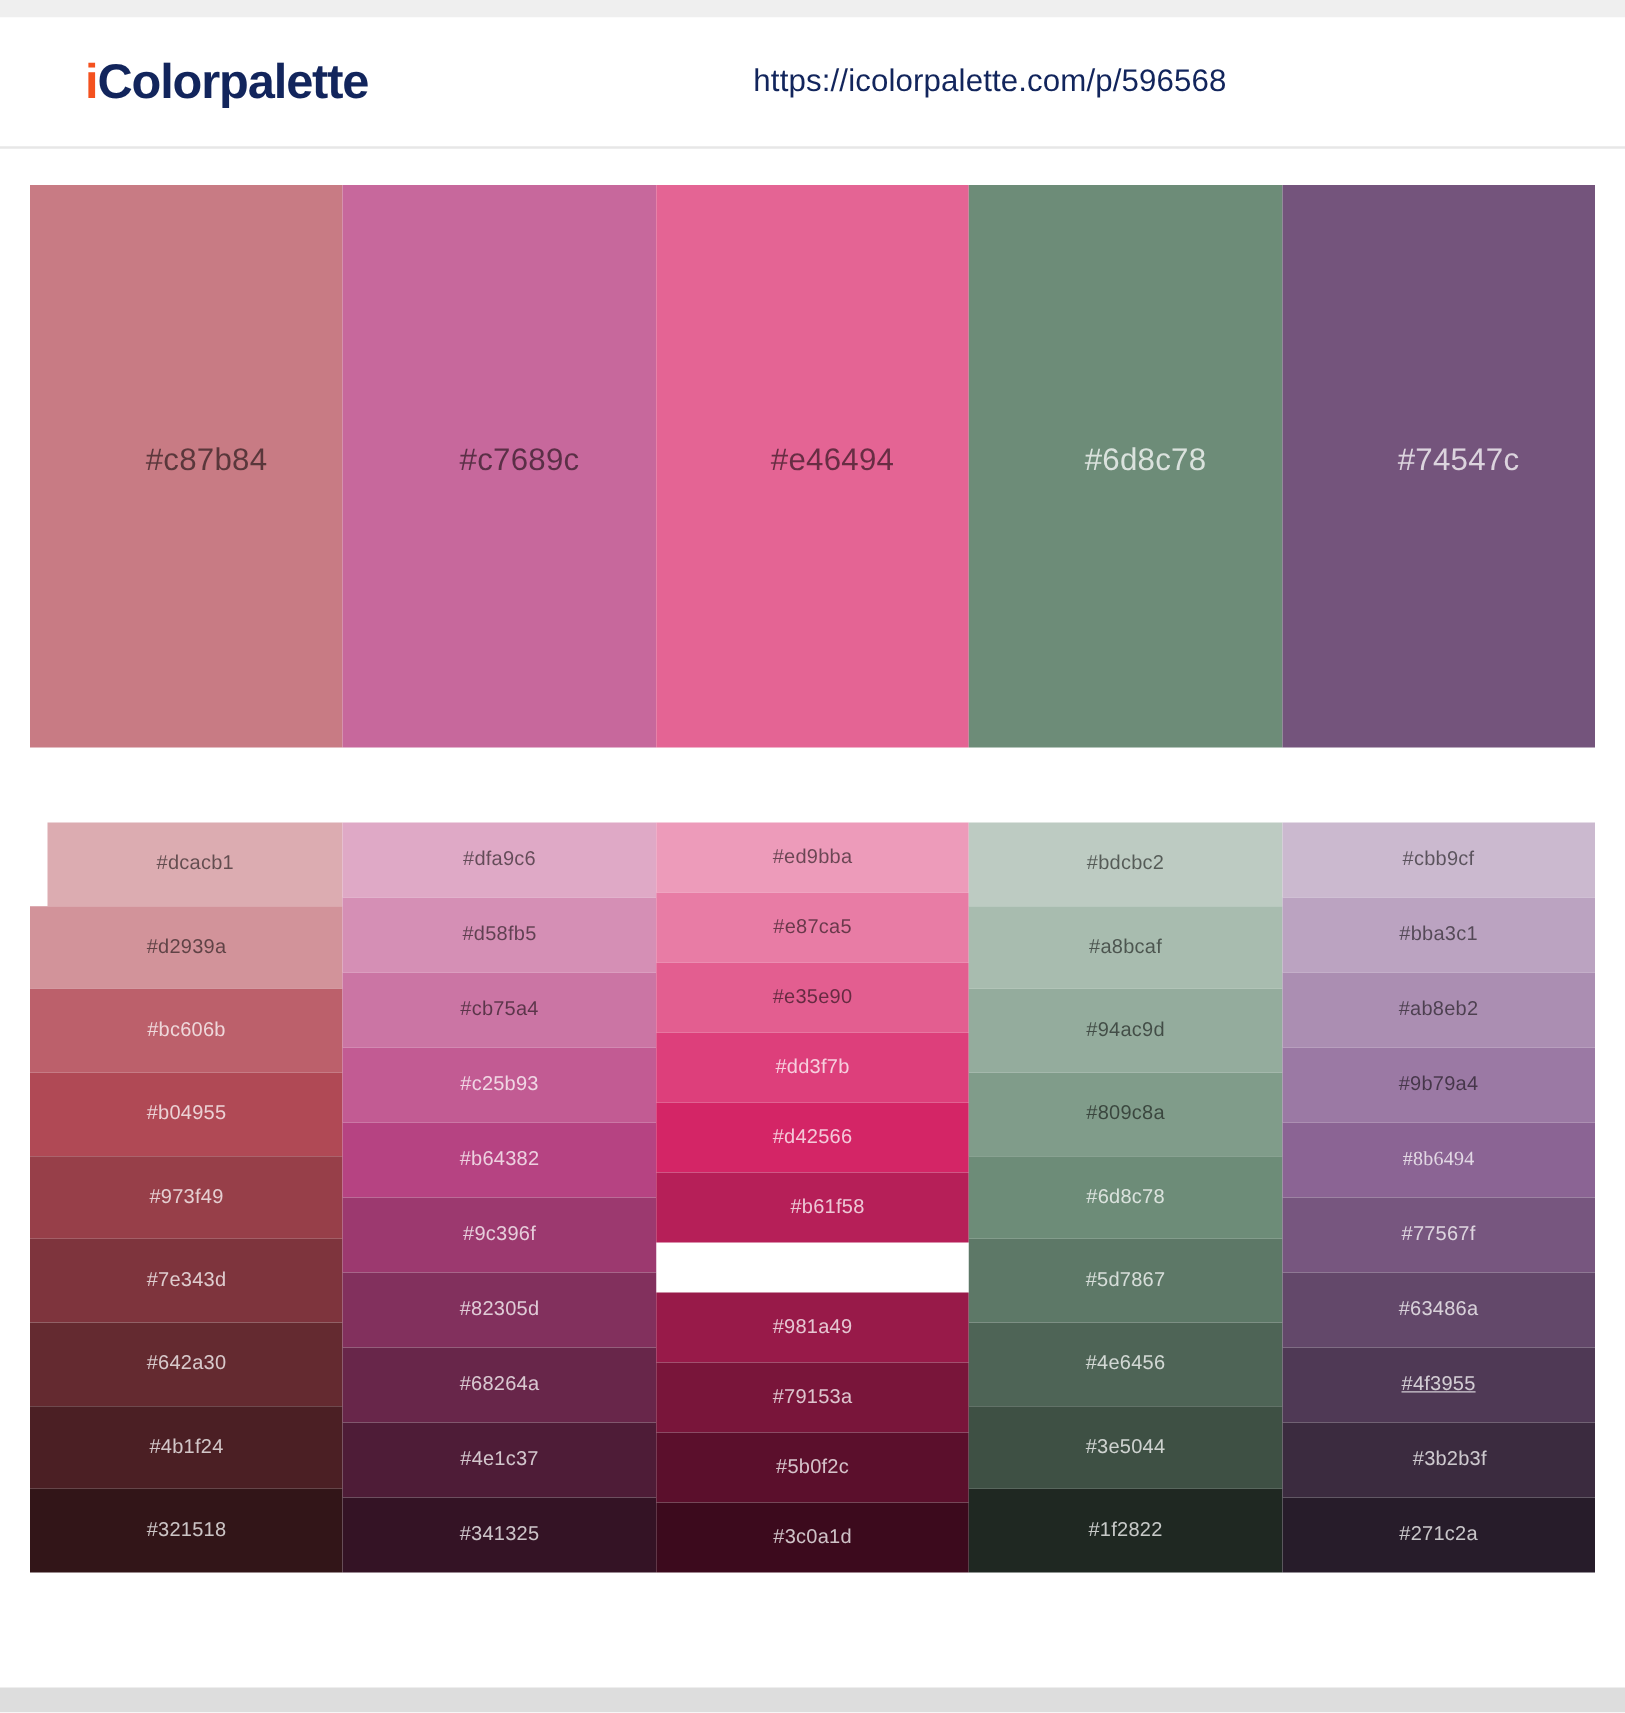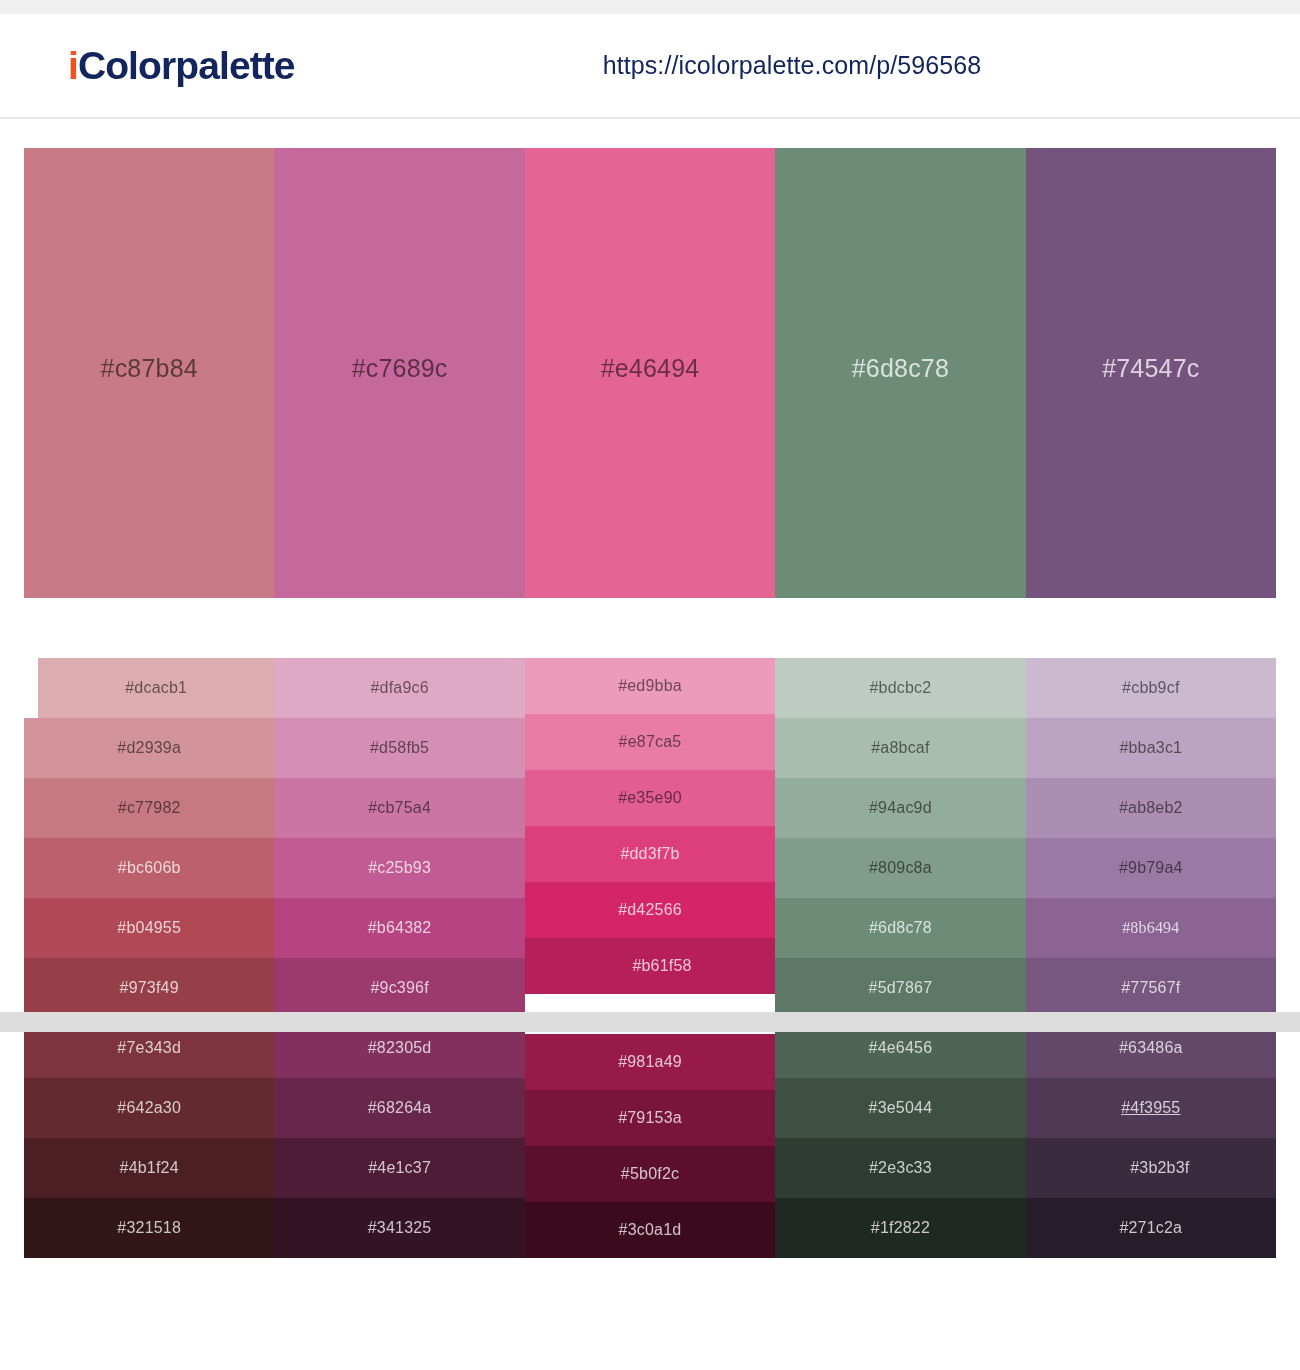--- a/index.html
+++ b/index.html
@@ -8,21 +8,21 @@
     width: 1300px;
     height: 1370px;
     background: #ffffff;
     font-family: "Liberation Sans", "DejaVu Sans", sans-serif;
     overflow: hidden;
   }
 
   .page {
     position: relative;
     width: 1300px;
-    height: 1032px;
+    height: 1370px;
     background: #ffffff;
   }
 
   
   .top-band {
     position: absolute;
     top: 0; left: 0;
     width: 1300px;
     height: 14px;
     background: #efefef;
@@ -72,21 +72,21 @@
     width: 1252px;
     height: 450px;
     display: flex;
   }
   .swatch {
     flex: 1 1 0;
     position: relative;
   }
   .swatch-label {
     position: absolute;
-    top: 0; left: 0;
+    top: 0; left: 16px;
     width: 100%;
     height: 100%;
     display: flex;
     align-items: center;
     justify-content: center;
     font-size: 25px;
     letter-spacing: 0.2px;
     padding-bottom: 10px;
   }
 
@@ -140,21 +140,20 @@
       </div>
       <div class="swatch" style="background: rgb(116, 84, 124);">
         <div class="swatch-label" style="color: rgba(255, 255, 255, 0.75);">#74547c</div>
       </div>
     </div>
 
   <div class="shades">
       <div class="shade-col">
         <div class="shade-cell" style="background: rgb(220, 172, 177); color: rgba(0, 0, 0, 0.55); margin-left: 14px;">#dcacb1</div>
         <div class="shade-cell" style="background: rgb(210, 147, 154); color: rgba(0, 0, 0, 0.55);">#d2939a</div>
-        <div class="shade-cell" style="background: rgb(199, 121, 130); color: rgba(0, 0, 0, 0.55);">#c77982</div>
         <div class="shade-cell" style="background: rgb(188, 96, 107); color: rgba(255, 255, 255, 0.75);">#bc606b</div>
         <div class="shade-cell" style="background: rgb(176, 73, 85); color: rgba(255, 255, 255, 0.75);">#b04955</div>
         <div class="shade-cell" style="background: rgb(151, 63, 73); color: rgba(255, 255, 255, 0.75);">#973f49</div>
         <div class="shade-cell" style="background: rgb(126, 52, 61); color: rgba(255, 255, 255, 0.75);">#7e343d</div>
         <div class="shade-cell" style="background: rgb(100, 42, 48); color: rgba(255, 255, 255, 0.75);">#642a30</div>
         <div class="shade-cell" style="background: rgb(75, 31, 36); color: rgba(255, 255, 255, 0.75);">#4b1f24</div>
         <div class="shade-cell" style="background: rgb(50, 21, 24); color: rgba(255, 255, 255, 0.75);">#321518</div>
       </div>
       <div class="shade-col">
         <div class="shade-cell" style="background: rgb(223, 169, 198); color: rgba(0, 0, 0, 0.55);">#dfa9c6</div>
@@ -182,21 +181,20 @@
       </div>
       <div class="shade-col">
         <div class="shade-cell" style="background: rgb(189, 203, 194); color: rgba(0, 0, 0, 0.55);">#bdcbc2</div>
         <div class="shade-cell" style="background: rgb(168, 188, 175); color: rgba(0, 0, 0, 0.55);">#a8bcaf</div>
         <div class="shade-cell" style="background: rgb(148, 172, 157); color: rgba(0, 0, 0, 0.55);">#94ac9d</div>
         <div class="shade-cell" style="background: rgb(128, 156, 138); color: rgba(0, 0, 0, 0.55);">#809c8a</div>
         <div class="shade-cell" style="background: rgb(109, 140, 120); color: rgba(255, 255, 255, 0.75);">#6d8c78</div>
         <div class="shade-cell" style="background: rgb(93, 120, 103); color: rgba(255, 255, 255, 0.75);">#5d7867</div>
         <div class="shade-cell" style="background: rgb(78, 100, 86); color: rgba(255, 255, 255, 0.75);">#4e6456</div>
         <div class="shade-cell" style="background: rgb(62, 80, 68); color: rgba(255, 255, 255, 0.75);">#3e5044</div>
-        <div class="shade-cell" style="background: rgb(46, 60, 51); color: rgba(255, 255, 255, 0.75);">#2e3c33</div>
         <div class="shade-cell" style="background: rgb(31, 40, 34); color: rgba(255, 255, 255, 0.75);">#1f2822</div>
       </div>
       <div class="shade-col">
         <div class="shade-cell" style="background: rgb(203, 185, 207); color: rgba(0, 0, 0, 0.55);">#cbb9cf</div>
         <div class="shade-cell" style="background: rgb(187, 163, 193); color: rgba(0, 0, 0, 0.55);">#bba3c1</div>
         <div class="shade-cell" style="background: rgb(171, 142, 178); color: rgba(0, 0, 0, 0.55);">#ab8eb2</div>
         <div class="shade-cell" style="background: rgb(155, 121, 164); color: rgba(0, 0, 0, 0.55);">#9b79a4</div>
         <div class="shade-cell" style="background: rgb(139, 100, 148); color: rgba(255, 255, 255, 0.75); font-family: Liberation Serif, serif;">#8b6494</div>
         <div class="shade-cell" style="background: rgb(119, 86, 127); color: rgba(255, 255, 255, 0.75);">#77567f</div>
         <div class="shade-cell" style="background: rgb(99, 72, 106); color: rgba(255, 255, 255, 0.75);">#63486a</div>

